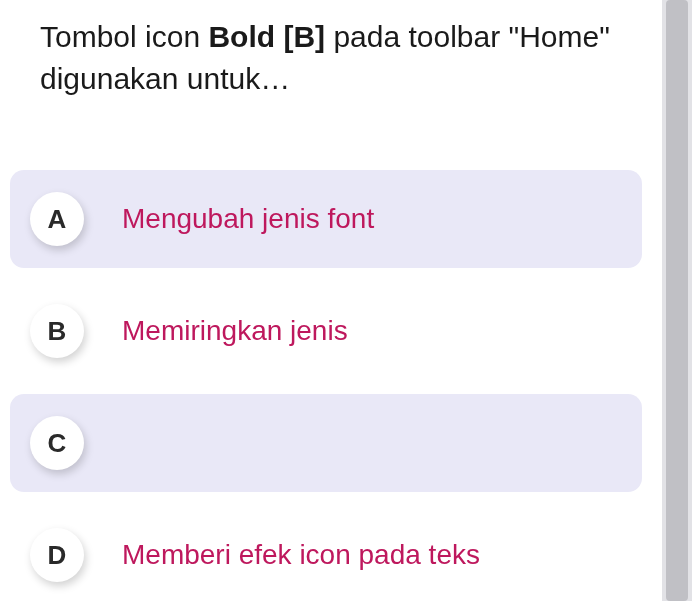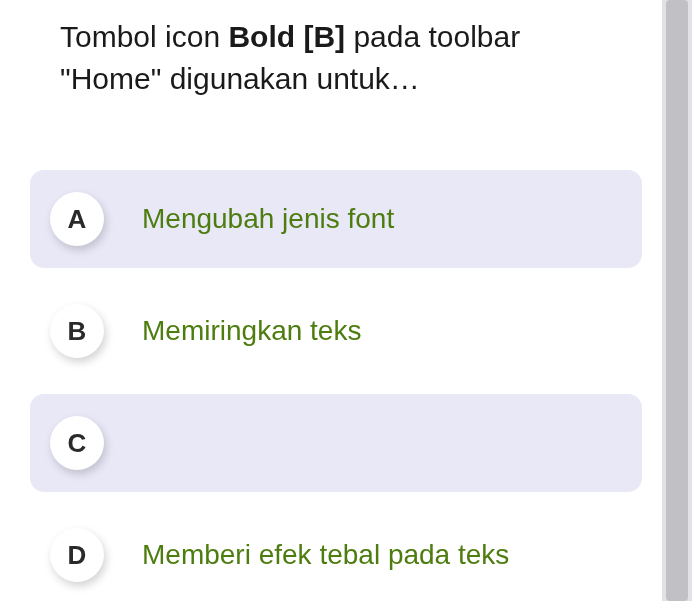--- a/index.html
+++ b/index.html
@@ -12,21 +12,21 @@
       background: #ffffff;
       width: 692px;
       height: 601px;
       position: relative;
       overflow: hidden;
     }
     .content-wrapper {
       width: 660px;
       height: 100%;
       background: #ffffff;
-      padding: 16px 18px 0 30px;
+      padding: 16px 18px 0 10px;
     }
     .question {
       font-size: 30px;
       color: #1a1a1a;
       line-height: 1.4;
       margin-bottom: 70px;
       padding-left: 30px;
       padding-right: 20px;
       font-weight: 400;
     }
@@ -61,21 +61,21 @@
       display: flex;
       align-items: center;
       justify-content: center;
       font-size: 26px;
       font-weight: 600;
       color: #2a2a2a;
       box-shadow: 2px 4px 8px rgba(0, 0, 0, 0.18);
     }
     .option-text {
       font-size: 28px;
-      color: #4d7c0f;
+      color: #be185d;
       font-weight: 400;
     }
     .scrollbar-track {
       position: absolute;
       right: 0;
       top: 0;
       width: 30px;
       height: 100%;
       background: #e2e2e6;
     }
@@ -97,27 +97,27 @@
     <span>Tombol icon </span><span class="bold-part">Bold [B]</span><span> pada toolbar "Home" digunakan untuk…</span>
   </div>
 
   <div class="options">
     <div class="option highlighted">
       <div class="option-letter">A</div>
       <div class="option-text">Mengubah jenis font</div>
     </div>
     <div class="option plain">
       <div class="option-letter">B</div>
-      <div class="option-text">Memiringkan teks</div>
+      <div class="option-text">Memiringkan jenis</div>
     </div>
     <div class="option highlighted">
       <div class="option-letter">C</div>
     </div>
     <div class="option plain">
       <div class="option-letter">D</div>
-      <div class="option-text">Memberi efek tebal pada teks</div>
+      <div class="option-text">Memberi efek icon pada teks</div>
     </div>
   </div>
 </div>
 
 <div class="scrollbar-track">
   <div class="scrollbar-thumb"></div>
 </div>
 
 </body></html>

